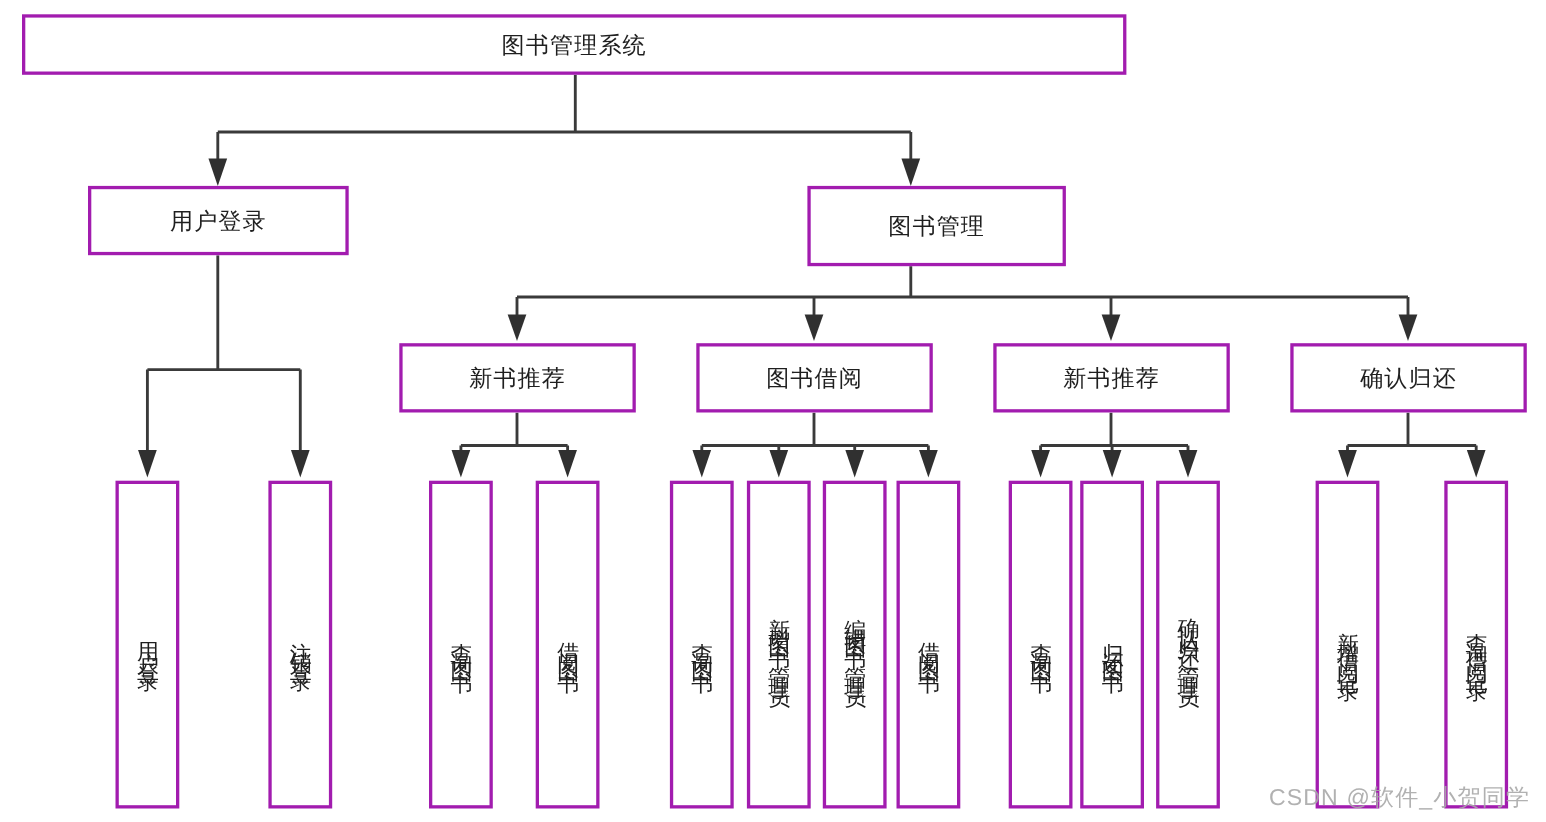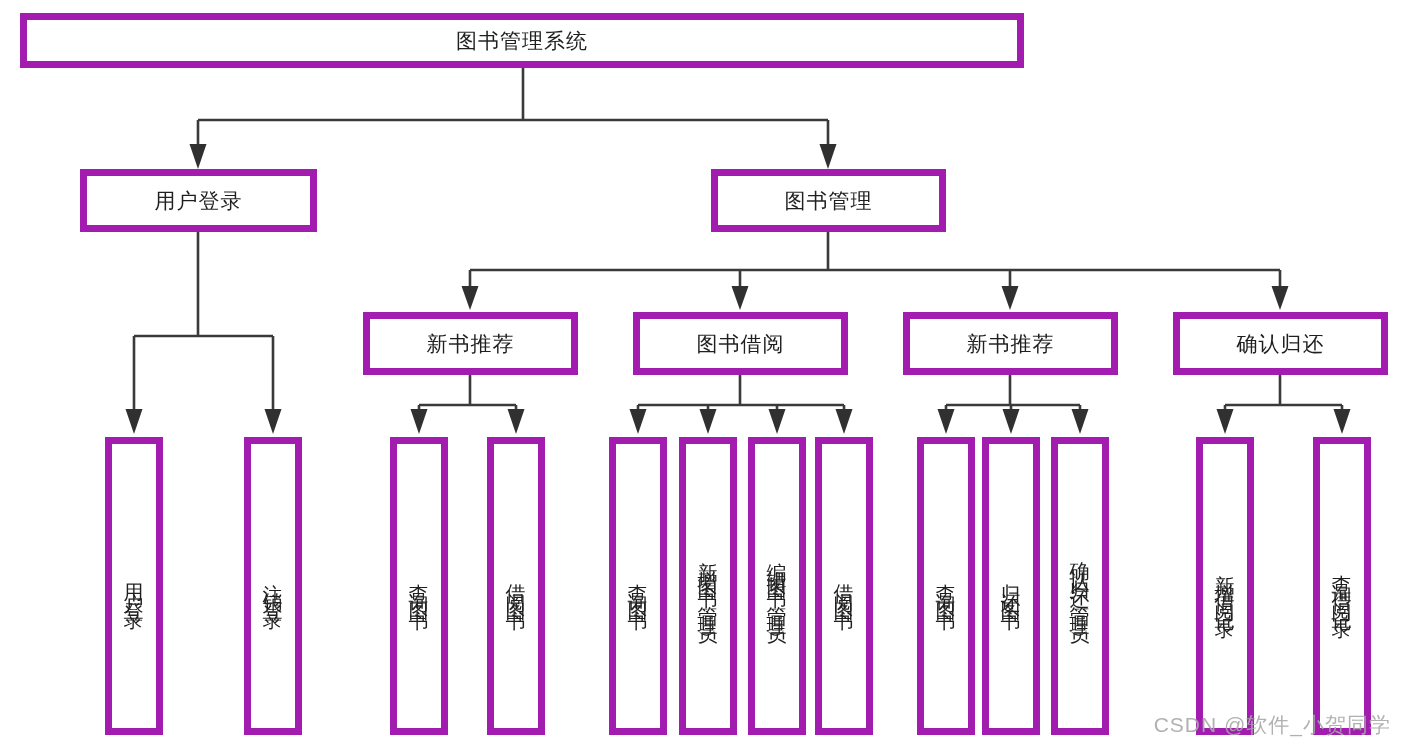--- a/index.html
+++ b/index.html
@@ -9,21 +9,21 @@
     background:#ffffff;
     font-family:"Liberation Sans","DejaVu Sans",sans-serif;
     overflow:hidden;
   }
   svg.connectors{position:absolute;left:0;top:0;z-index:1;}
   svg.connectors path{stroke:#3a3a3a;stroke-width:2.6;fill:none;}
   svg.connectors polygon{fill:#303030;stroke:none;}
   .box{
     position:absolute;
     background:#ffffff;
-    border:7px solid #a21caf;
+    border:3px solid #a21caf;
     box-sizing:border-box;
     display:flex;
     align-items:center;
     justify-content:center;
     z-index:2;
     color:#1f1f1f;
   }
   .box.h span{
     font-size:21px;
     letter-spacing:1px;
@@ -103,21 +103,21 @@
     </g>
   </svg>
 
   <div class="box h" style="left:20px;top:13px;width:1004px;height:55px">
     <span>图书管理系统</span>
   </div>
 
   <div class="box h" style="left:80px;top:169px;width:237px;height:63px">
     <span>用户登录</span>
   </div>
-  <div class="box h" style="left:711px;top:169px;width:235px;height:63px">
+  <div class="box h" style="left:734px;top:169px;width:235px;height:73px">
     <span>图书管理</span>
   </div>
 
   <div class="box h" style="left:363px;top:312px;width:215px;height:63px">
     <span>新书推荐</span>
   </div>
   <div class="box h" style="left:633px;top:312px;width:215px;height:63px">
     <span>图书借阅</span>
   </div>
   <div class="box h" style="left:903px;top:312px;width:215px;height:63px">

